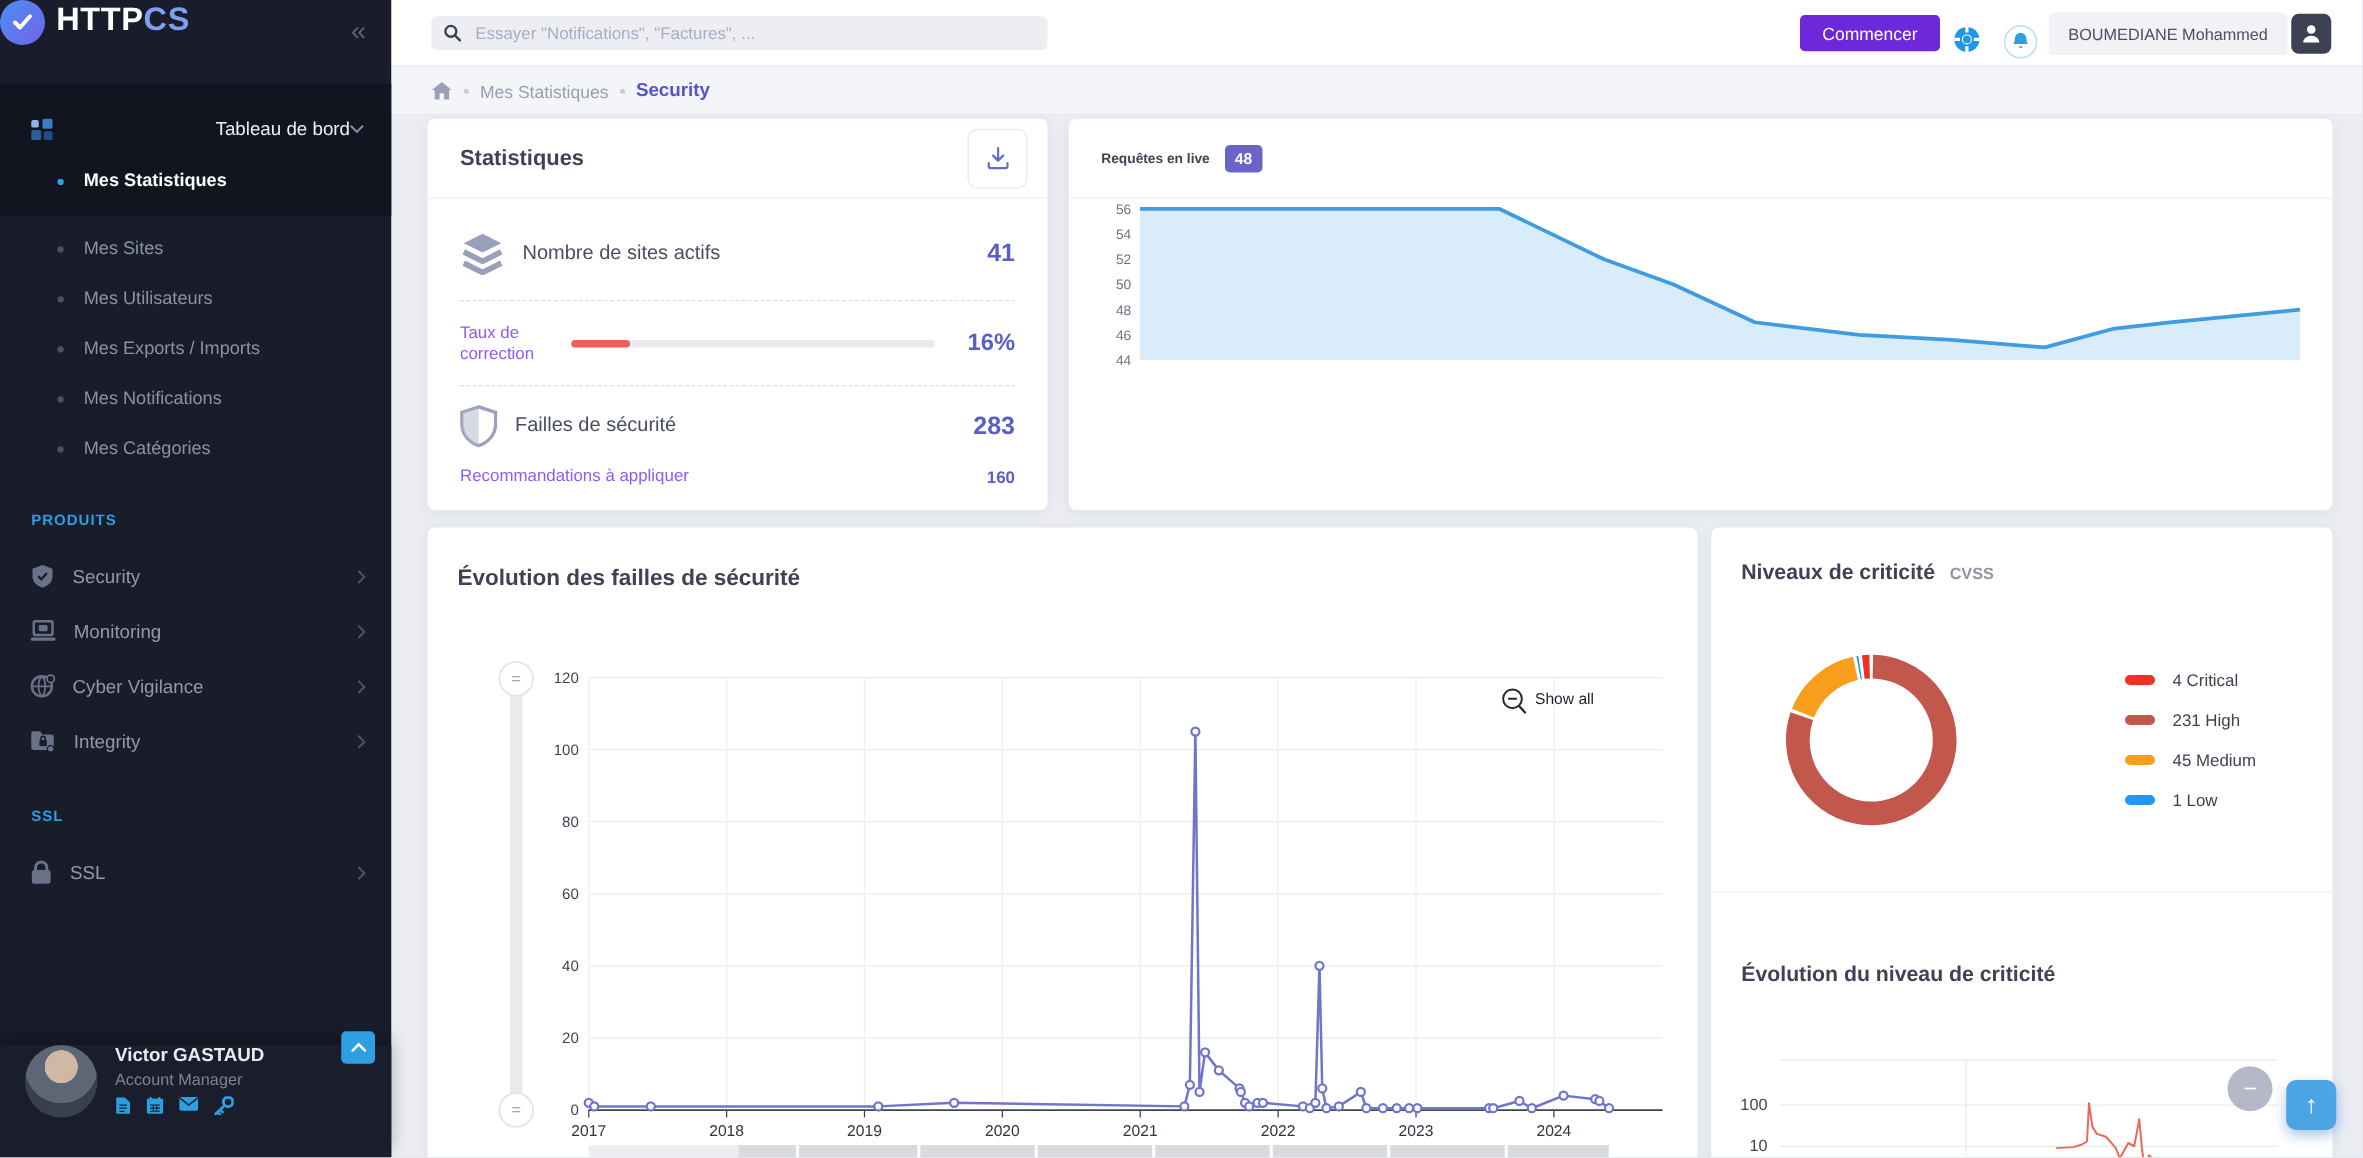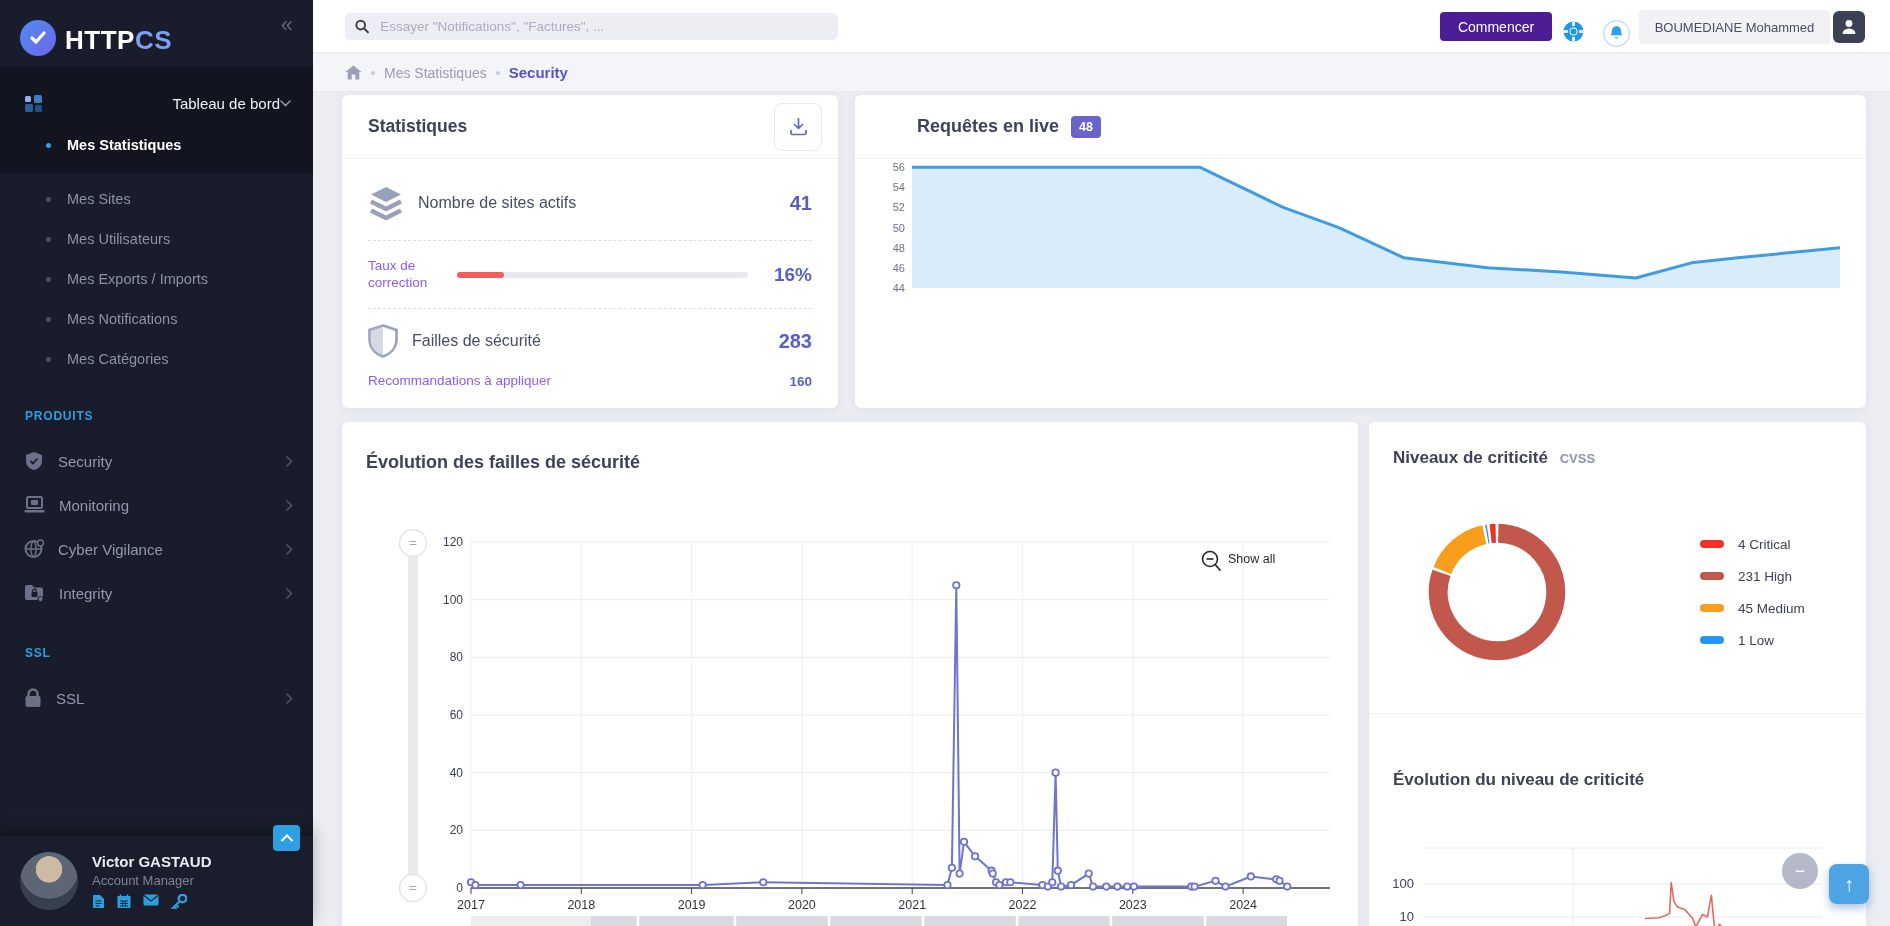--- a/index.html
+++ b/index.html
@@ -4,55 +4,55 @@
 <style>
   html,body{margin:0;padding:0;background:#dfe1ea;}
   *{box-sizing:border-box;font-family:"Liberation Sans",sans-serif;}
   #app{position:relative;width:1890px;height:926px;overflow:hidden;background:#ebedf3;}
   .abs{position:absolute;}
   svg{display:block;}
   svg text{font-family:"Liberation Sans",sans-serif;}
 
   
   #sidebar{position:absolute;left:0;top:0;width:313px;height:926px;background:#191c2a;color:#9298ad;z-index:5;}
-  .logo-row{position:absolute;left:0;top:0;width:100%;height:56px;display:flex;align-items:flex-end;padding-left:20px;}
+  .logo-row{position:absolute;left:0;top:0;width:100%;height:56px;display:flex;align-items:flex-start;}
   .logo-badge{width:36px;height:36px;border-radius:50%;background:linear-gradient(135deg,#4e8df0,#6e65e8);display:flex;align-items:center;justify-content:center;}
   .logo-text{margin-left:9px;font-size:26px;font-weight:bold;color:#fff;letter-spacing:.5px;}
   .logo-text .cs{color:#7d9ff2;}
   .side-collapse{position:absolute;right:14px;top:13px;font-size:22px;color:#5c6378;cursor:pointer;background:none;border:none;line-height:1;}
   .nav-group{position:absolute;left:0;top:67px;width:100%;background:#12151f;padding:14px 0 8px 0;}
   .nav-head{height:44px;display:flex;align-items:center;padding:0 22px 0 24px;color:#eef0f6;font-size:15px;cursor:pointer;}
   .nav-head .lbl{margin-left:14px;flex:1;text-align:right;}
   .sub-item{height:40px;display:flex;align-items:center;padding-left:46px;font-size:14.5px;color:#8b92a8;cursor:pointer;}
   .sub-item .dot{width:5px;height:5px;border-radius:50%;background:#4a5068;margin-right:16px;}
   .sub-item.active{color:#fff;font-weight:bold;}
   .sub-item.active .dot{background:#2f9fe6;}
   #subs-rest{position:absolute;left:0;top:179px;width:100%;}
   .section-label{position:absolute;left:25px;font-size:12px;font-weight:bold;letter-spacing:.8px;color:#2b9fe0;}
   .prod-item{height:44px;display:flex;align-items:center;padding:0 20px 0 24px;font-size:15px;color:#9298ad;cursor:pointer;}
   .prod-item .lbl{margin-left:14px;flex:1;}
   #produits-list{position:absolute;left:0;top:439px;width:100%;}
   #ssl-list{position:absolute;left:0;top:676px;width:100%;}
   .chev-right{opacity:.8;}
   .side-scroll{position:absolute;right:13px;top:825px;width:27px;height:26px;background:#2e9fe0;border:none;border-radius:4px;cursor:pointer;display:flex;align-items:center;justify-content:center;z-index:6;}
-  .user-panel{position:absolute;left:0;bottom:0;width:100%;height:90px;background:#1a1e2c;box-shadow:0 -6px 14px rgba(0,0,0,.28);display:flex;align-items:center;padding-left:20px;}
+  .user-panel{position:absolute;left:0;bottom:0;width:100%;height:90px;background:#1a1e2c;box-shadow:0 -6px 14px rgba(0,0,0,.28);display:flex;padding-left:20px;}
   .avatar-round{width:58px;height:58px;border-radius:50%;background:radial-gradient(circle at 50% 30%,#cdb9a4 0 26%,#5d6675 27% 58%,#38404f 59%);flex:none;}
   .user-meta{margin-left:14px;}
   .user-name{color:#e9ebf3;font-size:15px;font-weight:bold;}
   .user-role{color:#7d8398;font-size:13px;margin-top:3px;}
   .user-links{display:flex;gap:12px;margin-top:6px;}
   .user-links svg{cursor:pointer;}
 
   
   #main{position:absolute;left:313px;top:0;width:1577px;height:926px;}
   #topbar{position:absolute;left:0;top:0;width:100%;height:53px;background:#fff;border-bottom:1px solid #ececf2;}
   .search-box{position:absolute;left:32px;top:13px;width:493px;height:27px;background:#ededf4;border-radius:5px;display:flex;align-items:center;padding:0 10px;}
   .search-box input{border:none;background:transparent;outline:none;font-size:13.5px;color:#4a4f66;margin-left:9px;width:100%;}
   .search-box input::placeholder{color:#a9adc4;}
-  .btn-start{position:absolute;left:1127px;top:12px;width:112px;height:29px;background:#4c1d95;color:#fff;border:none;border-radius:4px;font-size:14px;cursor:pointer;}
+  .btn-start{position:absolute;left:1127px;top:12px;width:112px;height:29px;background:#6d28d9;color:#fff;border:none;border-radius:4px;font-size:14px;cursor:pointer;}
   .icon-btn{position:absolute;background:none;border:none;padding:0;cursor:pointer;}
   .user-chip{position:absolute;left:1326px;top:10px;width:191px;height:34px;background:#f1f1f6;border-radius:4px;display:flex;align-items:center;justify-content:center;font-size:13px;color:#4a4f66;cursor:pointer;}
   .user-sq{position:absolute;left:1520px;top:11px;width:32px;height:32px;background:#3c4254;border-radius:6px;display:flex;align-items:center;justify-content:center;cursor:pointer;}
   #breadcrumb{position:absolute;left:0;top:54px;width:100%;height:38px;background:#f4f5f9;border-bottom:1px solid #e8e9f0;display:flex;align-items:center;padding-left:32px;font-size:14px;color:#989db2;}
   #breadcrumb .sep{width:4px;height:4px;border-radius:50%;background:#c6c9d8;margin:0 9px;}
   #breadcrumb .active{color:#5553c9;font-weight:bold;font-size:15px;}
 
   #content{position:absolute;left:0;top:92px;width:100%;height:834px;overflow:hidden;}
   .card{position:absolute;background:#fff;border-radius:6px;box-shadow:0 2px 10px rgba(70,70,110,.07);}
   #card-stats{left:29px;top:3px;width:496px;height:313px;}
@@ -329,21 +329,21 @@
           <span class="stat-value">283</span>
         </div>
         <div class="stat-row" style="top:272px;height:28px;">
           <span class="small-label">Recommandations à appliquer</span>
           <span class="stat-value" style="font-size:13.5px;">160</span>
         </div>
       </section>
 
       <section class="card" id="card-live">
         <div class="card-head">
-          <span class="card-title" style="font-size:18px;margin-left:36px;">Requêtes en live</span>
+          <span class="card-title" style="font-size:11px;">Requêtes en live</span>
           <span class="badge">48</span>
         </div>
         <svg id="live-svg" class="abs" style="left:0;top:64px;" width="1011" height="249" viewBox="0 0 1011 249">
             <text x="50" y="12.159999999999997" text-anchor="end" font-size="11" fill="#6b7183">56</text>
             <text x="50" y="32.3" text-anchor="end" font-size="11" fill="#6b7183">54</text>
             <text x="50" y="52.44" text-anchor="end" font-size="11" fill="#6b7183">52</text>
             <text x="50" y="72.58" text-anchor="end" font-size="11" fill="#6b7183">50</text>
             <text x="50" y="92.72" text-anchor="end" font-size="11" fill="#6b7183">48</text>
             <text x="50" y="112.86" text-anchor="end" font-size="11" fill="#6b7183">46</text>
             <text x="50" y="133" text-anchor="end" font-size="11" fill="#6b7183">44</text>

